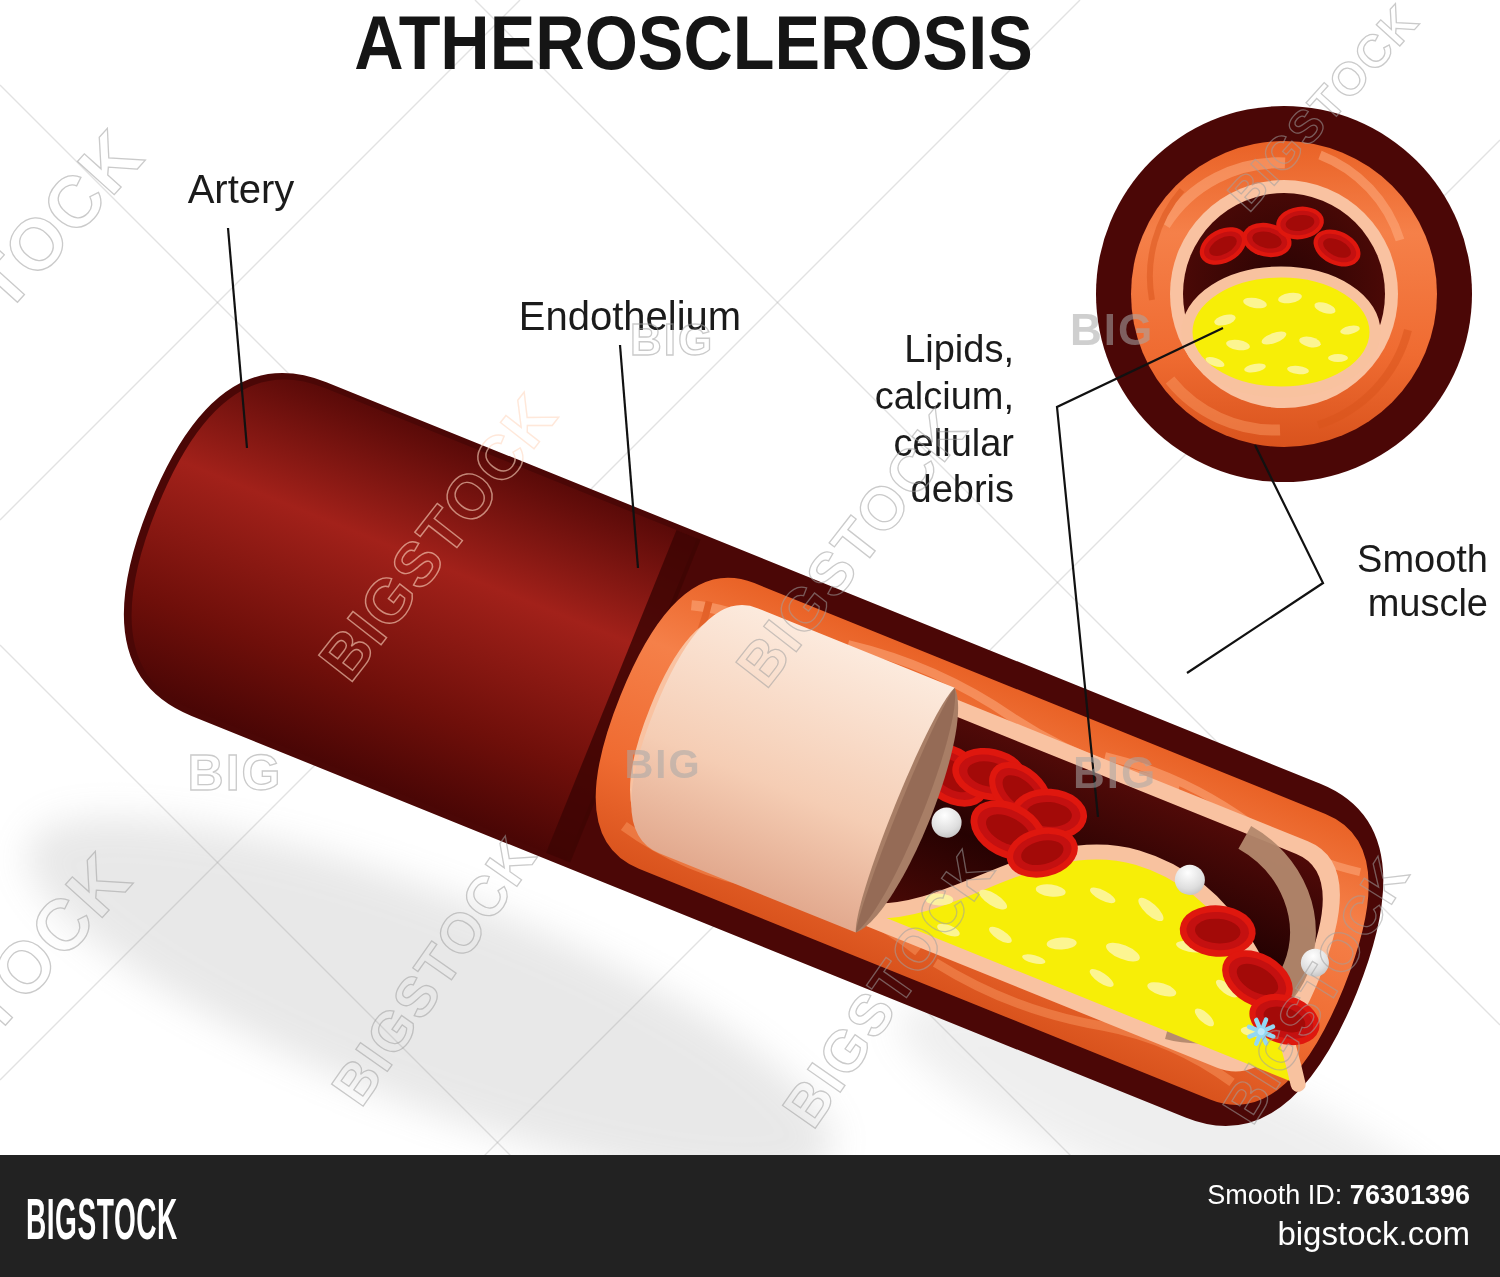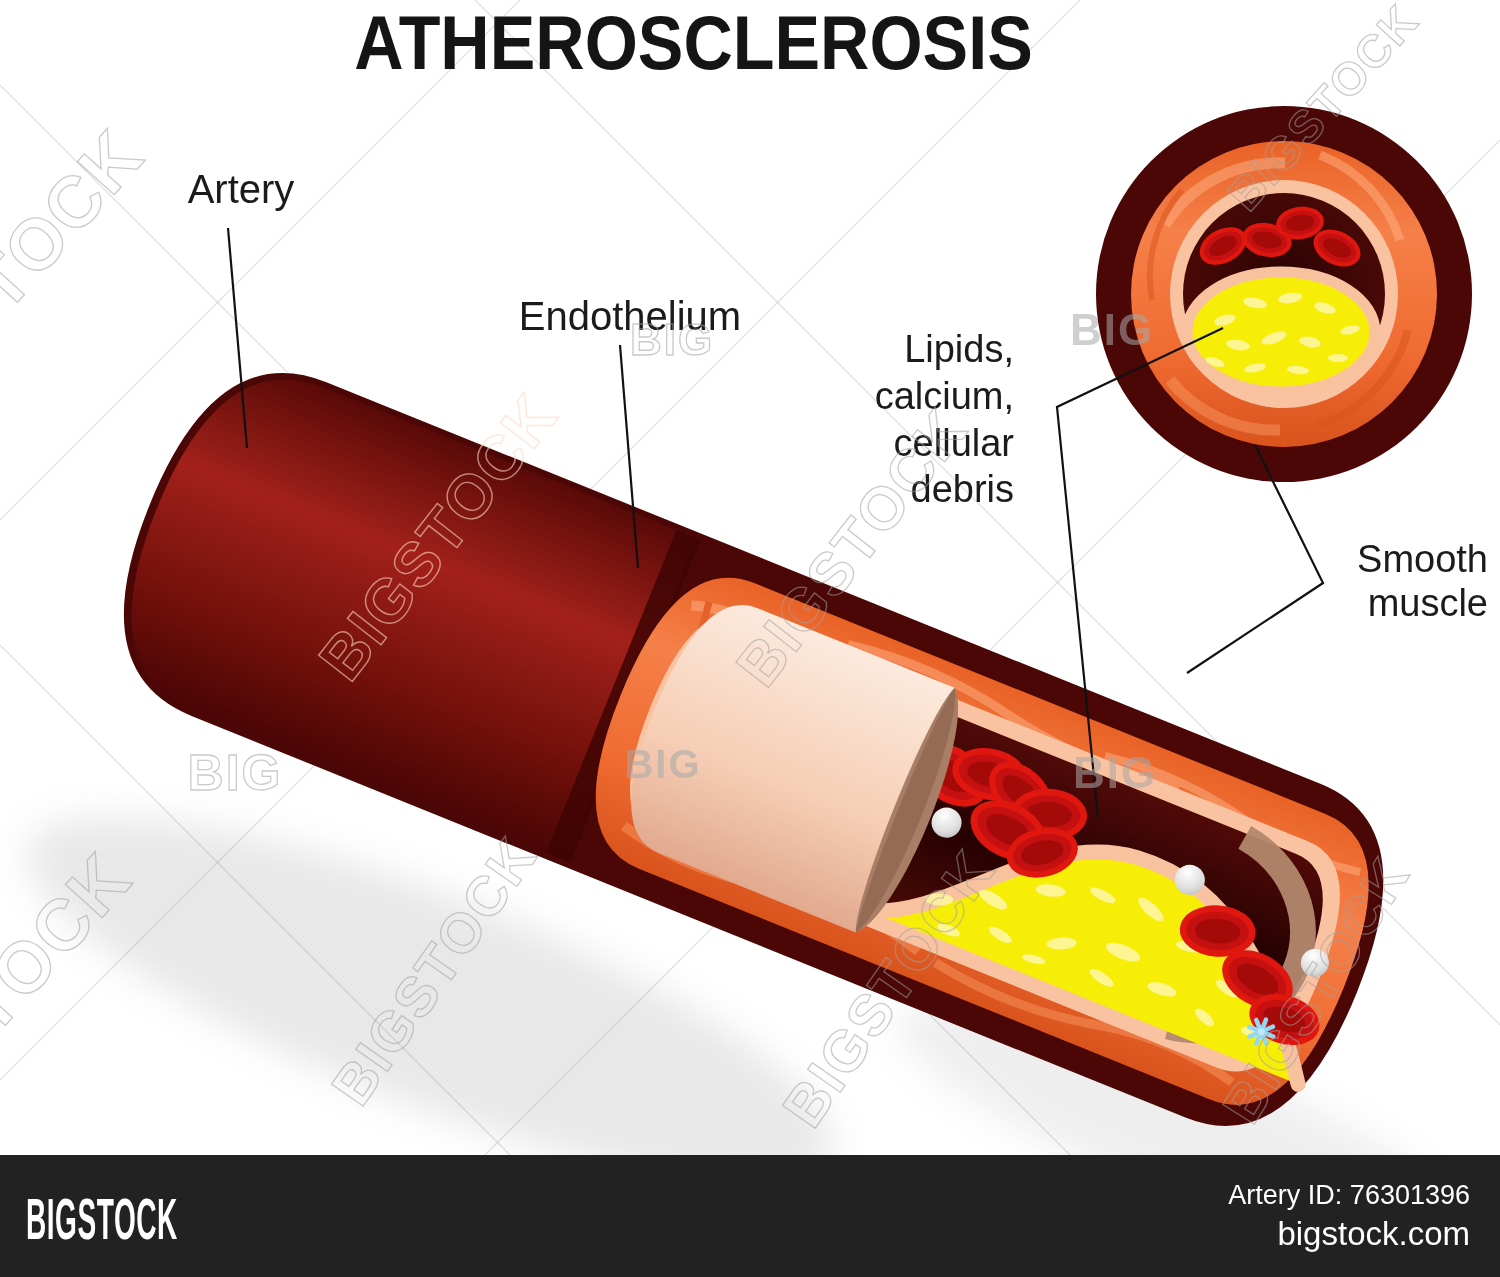--- a/index.html
+++ b/index.html
@@ -8,21 +8,21 @@
   .stage svg{position:absolute;left:0;top:0;}
   .title-wrap{position:absolute;left:0;top:0;width:1388px;text-align:center;z-index:5;}
   .title{display:inline-block;margin-top:0px;font-size:67px;font-weight:bold;color:#151515;
          letter-spacing:0px;transform:scale(1.02,1.12);transform-origin:center top;
          font-family:"Liberation Sans", sans-serif;}
   .footer{position:absolute;left:0;top:1155px;width:1500px;height:122px;background:#222222;z-index:6;}
   .footer-logo{position:absolute;left:26px;top:32px;color:#ffffff;font-size:54px;font-weight:bold;
                letter-spacing:1px;transform:scale(0.52,1.05);transform-origin:left top;white-space:nowrap;}
   .footer-right{position:absolute;right:30px;top:24px;text-align:right;color:#ffffff;line-height:1.25;}
   .footer-id{font-size:27px;font-weight:normal;}
-  .footer-id b{font-weight:normal;}
+  .footer-id b{font-weight:bold;}
   .footer-site{font-size:33px;}
   text{font-family:"Liberation Sans", sans-serif;}
   .lbl{fill:#1b1b1b;}
   .wm-outline{fill:none;stroke:#a0a0a0;stroke-width:1.3;opacity:.55;font-weight:bold;letter-spacing:2px;}
   .wm-outline-light{fill:none;stroke:#ffd9c2;stroke-width:1.4;opacity:.6;font-weight:bold;letter-spacing:2px;}
   .wm-solid{fill:#a8a8a8;opacity:.55;font-weight:bold;letter-spacing:2px;}
   .wm-line{stroke:#b5b5b5;stroke-width:1.4;opacity:.38;}
   .leader{stroke:#111111;stroke-width:2.2;fill:none;}
 </style>
 </head>
@@ -255,20 +255,20 @@
   </svg>
 
   <div class="title-wrap">
     <div class="title">ATHEROSCLEROSIS</div>
   </div>
 
   <div class="footer">
     <div class="footer-logo">BIGSTOCK</div>
     <div class="footer-right">
       <div class="footer-id">
-        <span>Artery ID:</span>
+        <span>Smooth ID:</span>
         <b>76301396</b>
       </div>
       <div class="footer-site">bigstock.com</div>
     </div>
   </div>
 
 </div>
 
 </body></html>

